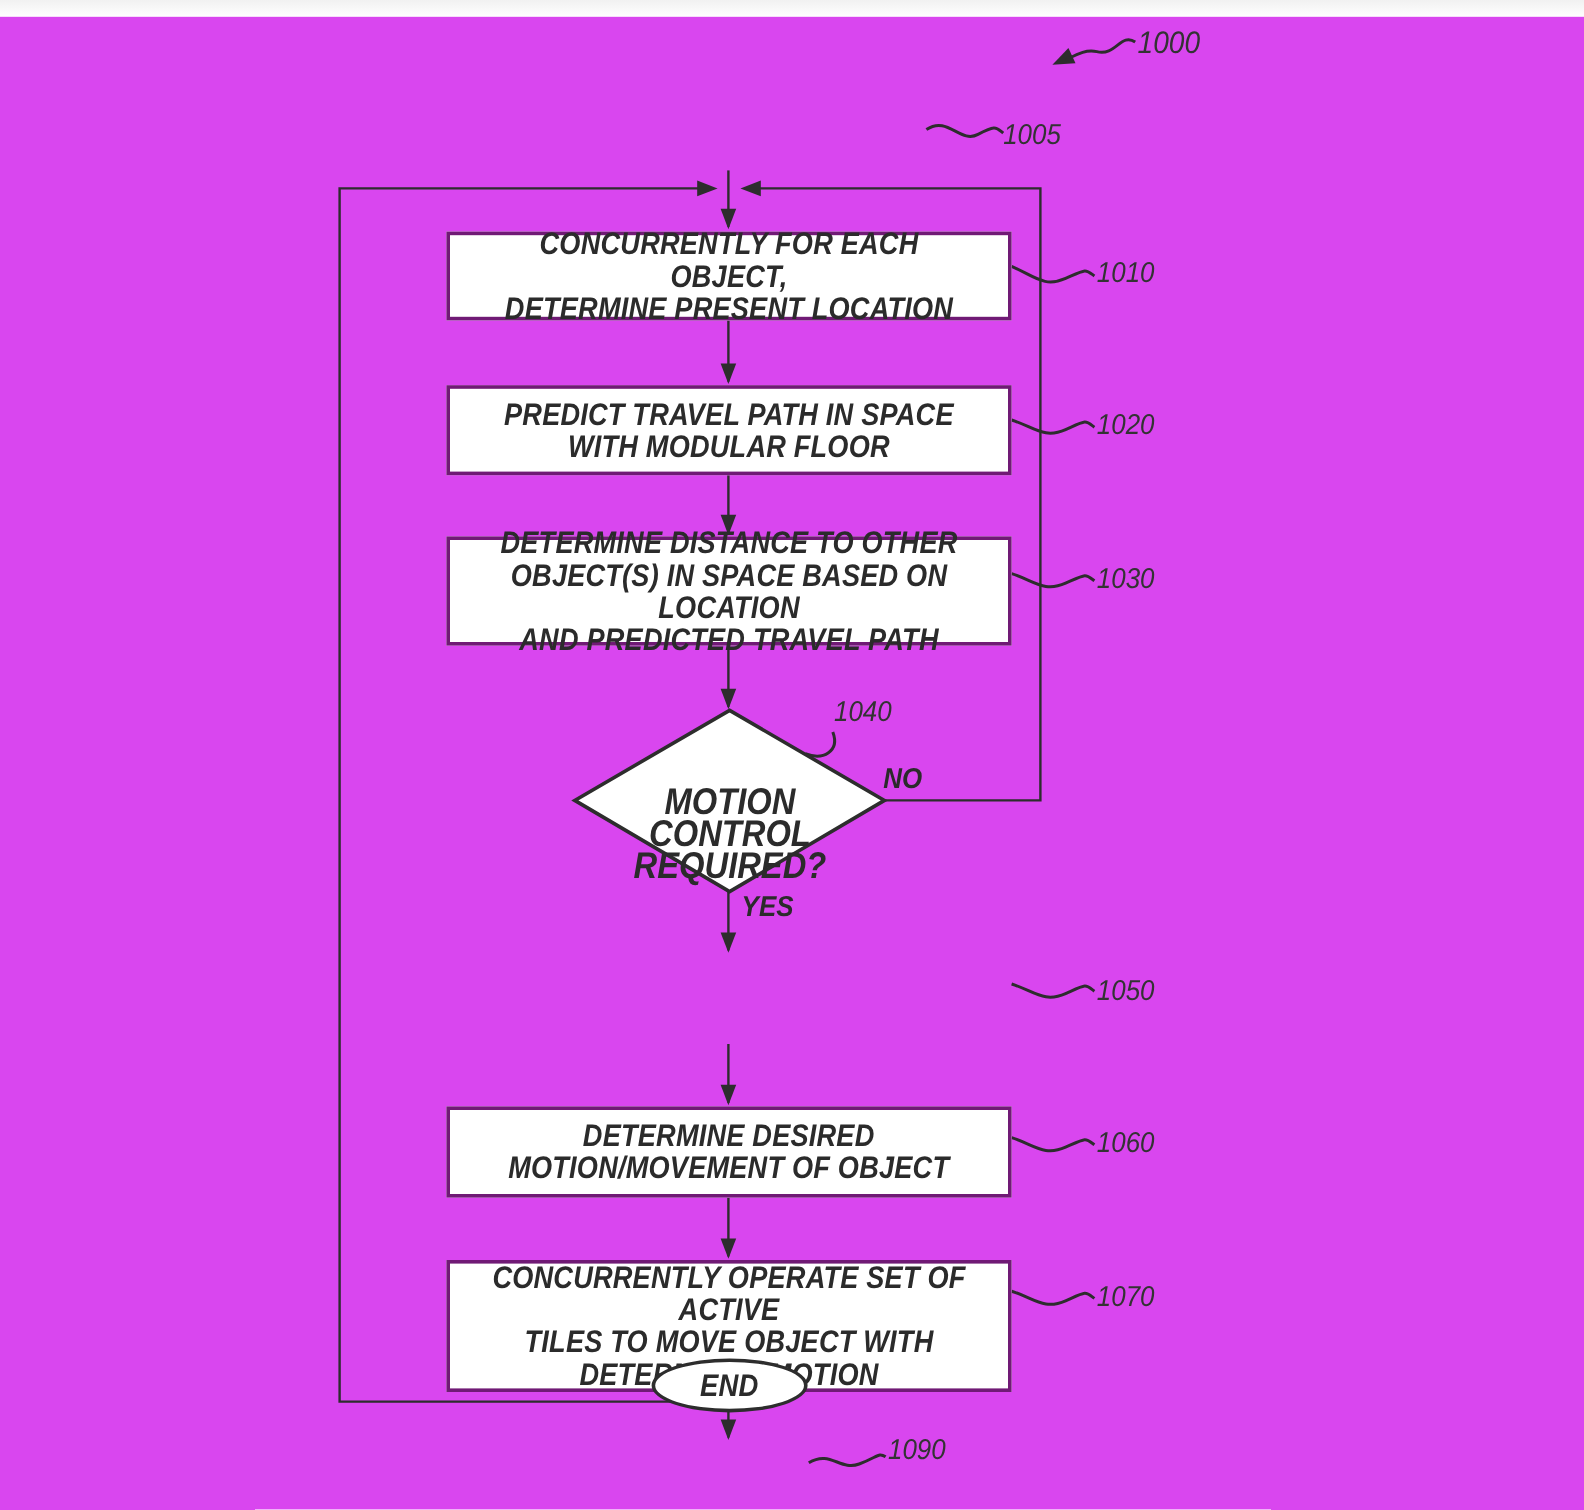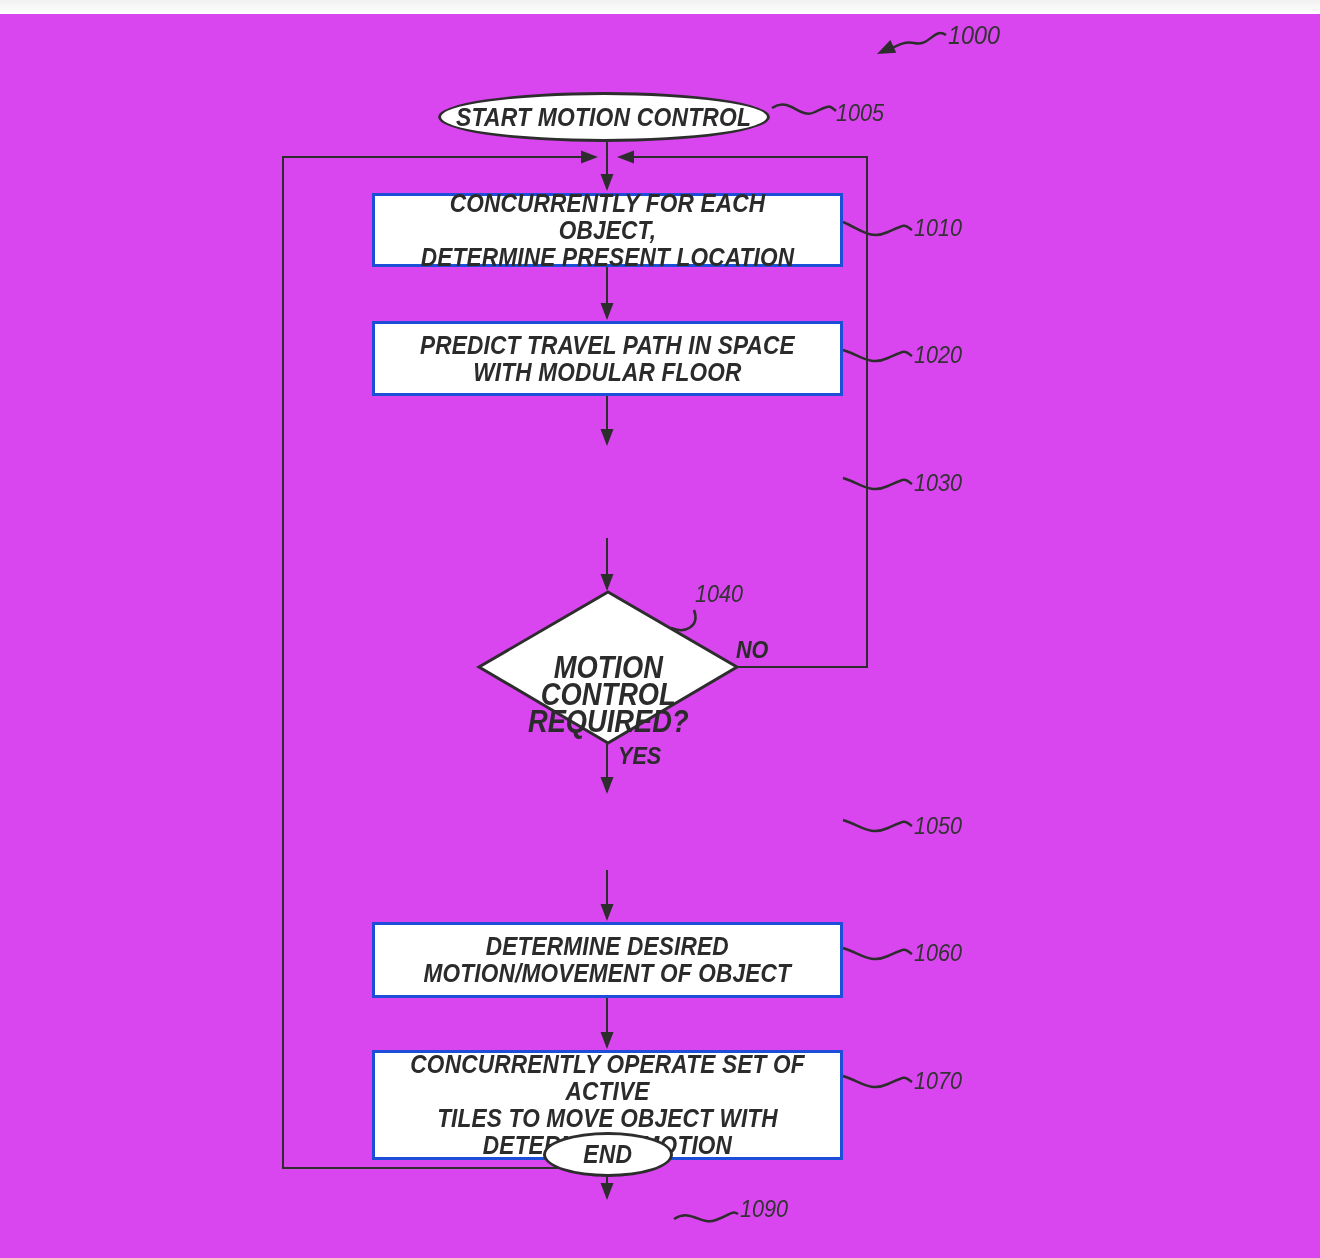--- a/index.html
+++ b/index.html
@@ -17,21 +17,21 @@
     box-sizing:border-box;
   }
   .terminal .t-text{
     font-size:26px;font-weight:700;letter-spacing:.2px;white-space:nowrap;
     display:inline-block;transform:scaleX(.88);transform-origin:center;
   }
   #start-oval{left:438px;top:92px;width:332px;height:50px;}
   #end-oval{left:543px;top:1132px;width:130px;height:45px;align-items:center;}
   
   .step{
-    position:absolute;left:372px;width:471px;border:3px solid #1d4ed8;background:#fff;
+    position:absolute;left:372px;width:471px;border:3px solid #701a75;background:#fff;
     display:flex;align-items:center;justify-content:center;text-align:center;
     box-sizing:border-box;
   }
   .step .s-text{
     font-size:26px;line-height:27px;font-weight:700;letter-spacing:.2px;
     white-space:pre-line;display:inline-block;transform:scaleX(.87);transform-origin:center;
   }
   #box-1010{top:193px;height:74px;}
   #box-1020{top:321px;height:75px;}
   #box-1030{top:447px;height:91px;}
@@ -115,37 +115,39 @@
       <path d="M843,948 C862,954 870,964 888,956 S904,948 912,954"></path>
       <path d="M843,1076 C862,1082 870,1092 888,1084 S904,1076 912,1082"></path>
       <path d="M674,1219 C692,1208 700,1226 716,1220 S732,1210 738,1214"></path>
     </g>
 
     <polygon points="608,592 737,667 608,743 479,667" fill="#ffffff" stroke="#2d2d2d" stroke-width="3"></polygon>
   </svg>
 
   <div class="refnum" id="ref-1000">1000</div>
 
-  <div class="terminal" id="start-oval">
-    <span class="t-text">START MOTION CONTROL</span>
-  </div>
   <div class="refnum" id="ref-1005">1005</div>
 
   <div class="step" id="box-1010">
     <span class="s-text">CONCURRENTLY FOR EACH OBJECT,
 DETERMINE PRESENT LOCATION</span>
   </div>
   <div class="refnum" id="ref-1010">1010</div>
 
   <div class="step" id="box-1020">
     <span class="s-text">PREDICT TRAVEL PATH IN SPACE
 WITH MODULAR FLOOR</span>
   </div>
   <div class="refnum" id="ref-1020">1020</div>
 
+  <div class="step" id="box-1030">
+    <span class="s-text">DETERMINE DISTANCE TO OTHER
+OBJECT(S) IN SPACE BASED ON LOCATION
+AND PREDICTED TRAVEL PATH</span>
+  </div>
   <div class="refnum" id="ref-1030">1030</div>
 
   <div class="diamond-text">
     <span class="d-inner">MOTION
 CONTROL
 REQUIRED?</span>
   </div>
   <div class="refnum" id="ref-1040">1040</div>
   <div class="branch" id="no-label">NO</div>
   <div class="branch" id="yes-label">YES</div>

